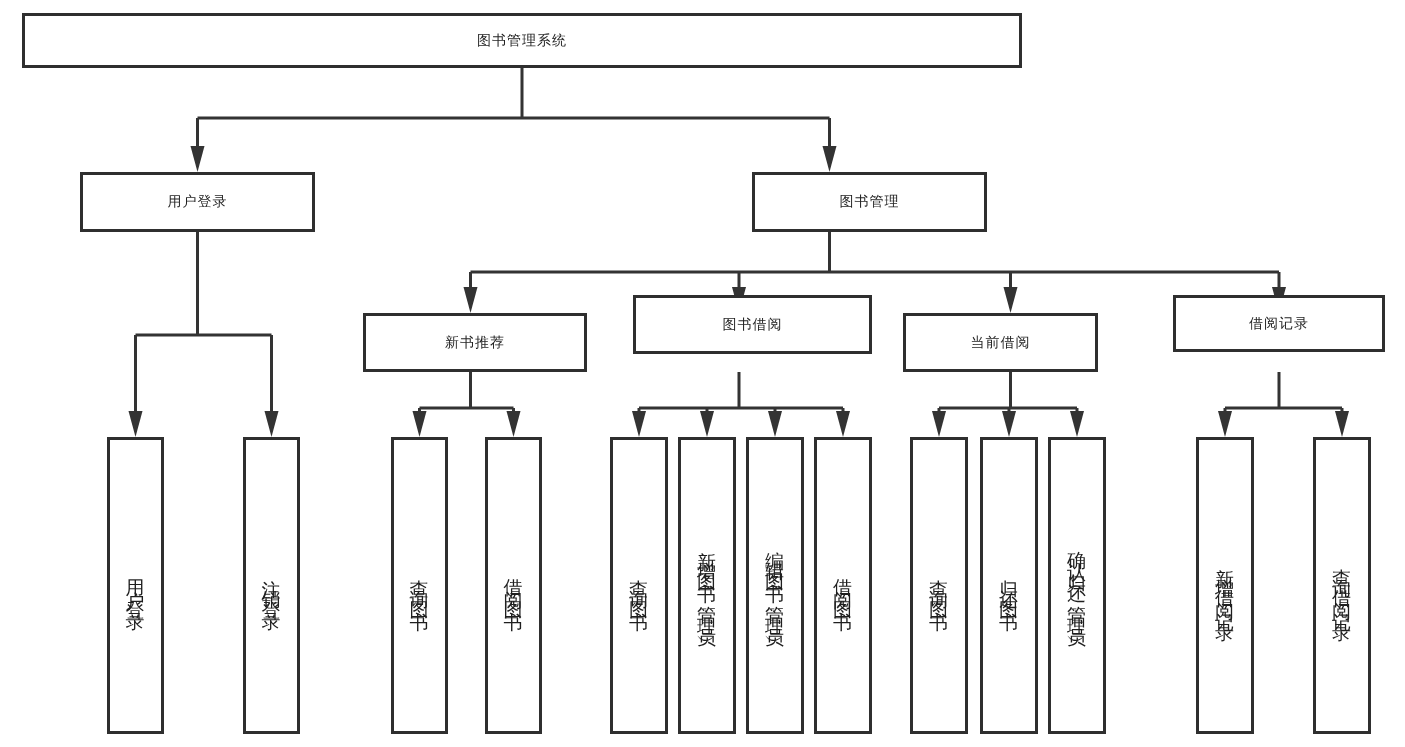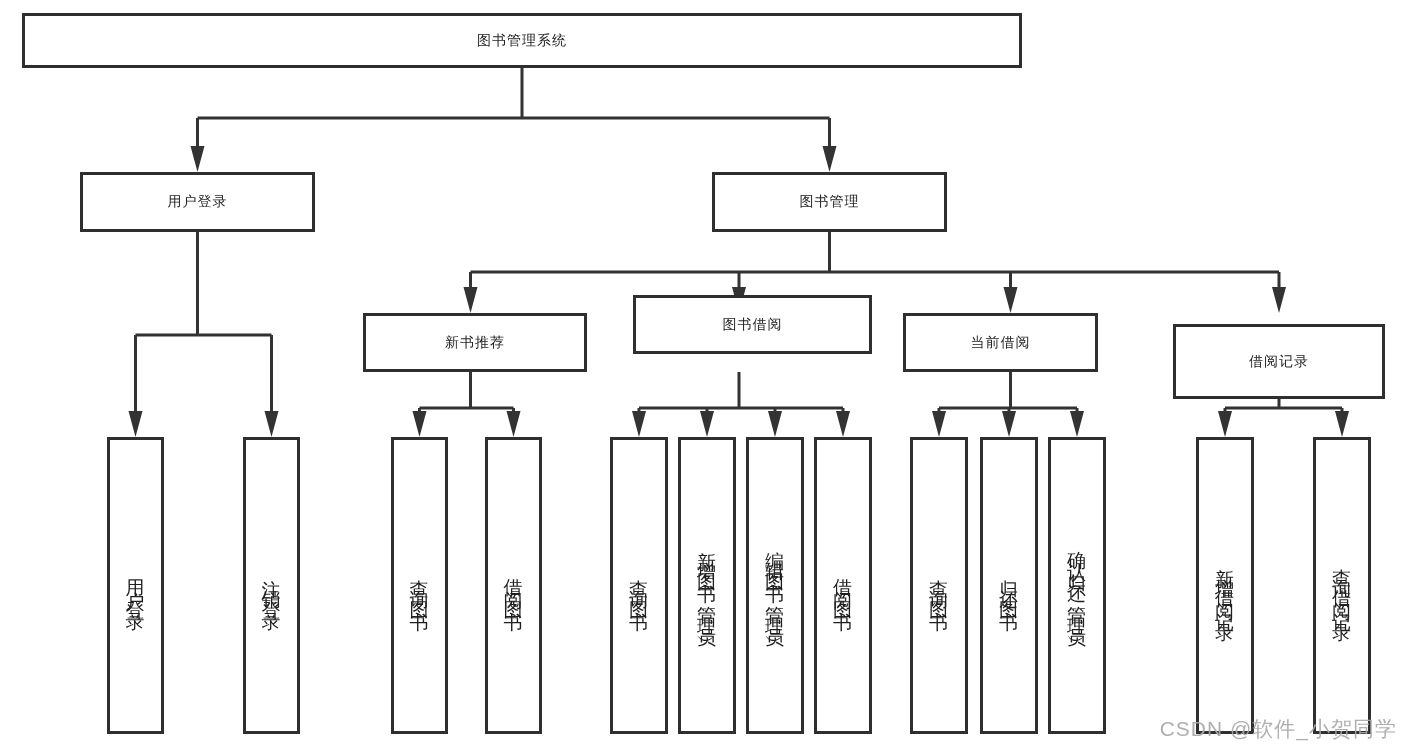--- a/index.html
+++ b/index.html
@@ -104,26 +104,26 @@
     <polygon points="1070,411 1084,411 1077,437"></polygon>
 
     <path d="M1279,372 V408 M1225,408 H1342 M1225,408 V412 M1342,408 V412"></path>
     <polygon points="1218,411 1232,411 1225,437"></polygon>
     <polygon points="1335,411 1349,411 1342,437"></polygon>
   </svg>
 
   <div class="box box-h" style="left:22px;top:13px;width:1000px;height:55px">图书管理系统</div>
 
   <div class="box box-h" style="left:80px;top:172px;width:235px;height:60px">用户登录</div>
-  <div class="box box-h" style="left:712px;top:172px;width:235px;height:60px">图书管理</div>
+  <div class="box box-h" style="left:752px;top:172px;width:235px;height:60px">图书管理</div>
 
   <div class="box box-h" style="left:363px;top:313px;width:224px;height:59px">新书推荐</div>
   <div class="box box-h" style="left:633px;top:295px;width:239px;height:59px">图书借阅</div>
   <div class="box box-h" style="left:903px;top:313px;width:195px;height:59px">当前借阅</div>
-  <div class="box box-h" style="left:1173px;top:324px;width:212px;height:75px">借阅记录</div>
+  <div class="box box-h" style="left:1173px;top:295px;width:212px;height:57px">借阅记录</div>
 
   <div class="box box-v" style="left:107px;width:57px">
     <span class="vtext">用户登录</span>
   </div>
   <div class="box box-v" style="left:243px;width:57px">
     <span class="vtext">注销登录</span>
   </div>
 
   <div class="box box-v" style="left:391px;width:57px">
     <span class="vtext">查询图书</span>
@@ -155,15 +155,14 @@
     <span class="vtext">确认归还（管理员）</span>
   </div>
 
   <div class="box box-v" style="left:1196px;width:58px">
     <span class="vtext">新增借阅记录</span>
   </div>
   <div class="box box-v" style="left:1313px;width:58px">
     <span class="vtext">查询借阅记录</span>
   </div>
 
-  <div class="watermark">CSDN @软件_小贺同学</div>
 
 </div>
 
 </body></html>

